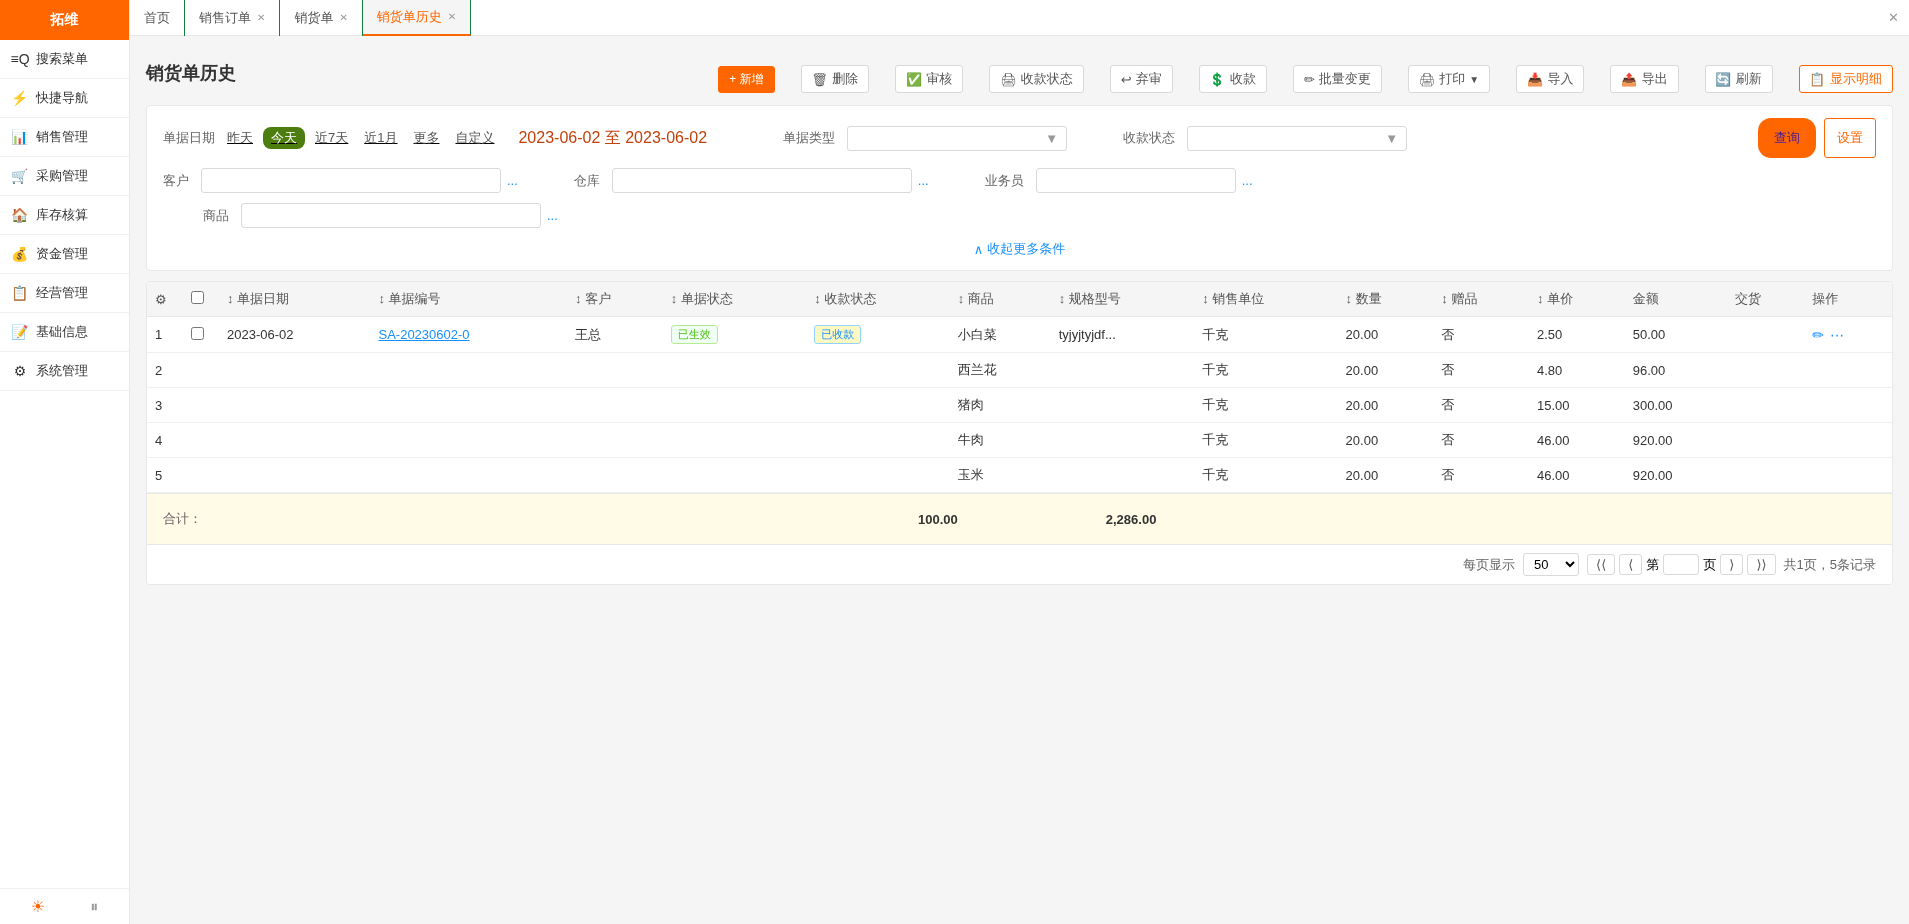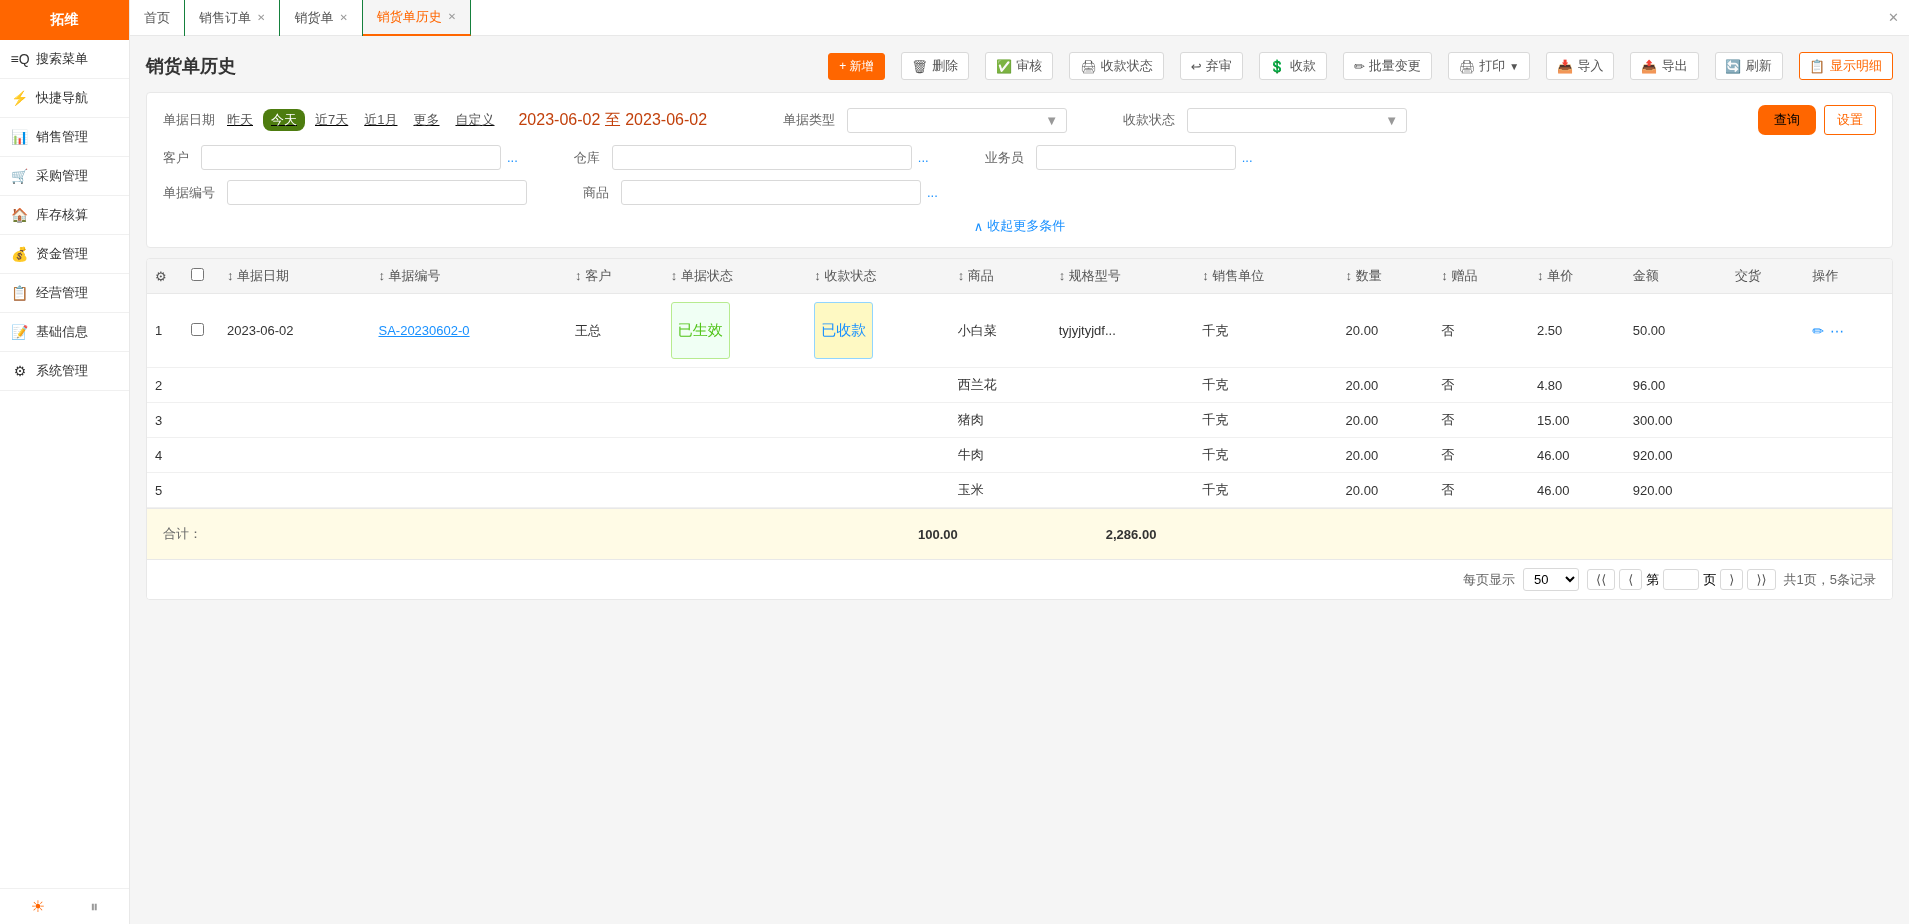--- a/index.html
+++ b/index.html
@@ -105,22 +105,23 @@
       margin-bottom: 12px;
     }
     .page-title {
       font-size: 18px;
       font-weight: bold;
       color: #333;
     }
     .toolbar {
       display: flex;
       align-items: center;
-      gap: 16px;
+      gap: 26px;
       flex-wrap: wrap;
+      margin-top: 13px;
     }
     .btn {
       display: flex;
       align-items: center;
       gap: 4px;
       padding: 4px 10px;
       border: 1px solid #d9d9d9;
       background: #fff;
       border-radius: 3px;
       cursor: pointer;
@@ -194,24 +195,24 @@
       align-items: center;
       justify-content: center;
       gap: 4px;
       color: #1890ff;
       cursor: pointer;
       font-size: 12px;
       padding: 4px 0;
     }
     .btn-query {
       background: #ff6600;
-      color: #000000;
+      color: #4c1d95;
       border: none;
-      border-radius: 7px;
-      padding: 1px 16px;
+      border-radius: 13px;
+      padding: 11px 16px;
       cursor: pointer;
       font-size: 13px;
     }
     .btn-set {
       background: #fff;
       color: #ff6600;
       border: 1px solid #ff6600;
       border-radius: 3px;
       padding: 5px 12px;
       cursor: pointer;
@@ -239,23 +240,23 @@
       font-weight: normal;
     }
     .data-table td {
       padding: 8px 8px;
       border-bottom: 1px solid #f0f0f0;
       color: #333;
       white-space: nowrap;
     }
     .badge {
       display: inline-block;
-      padding: 18px 6px;
-      border-radius: 3px;
-      font-size: 15px;
+      padding: 1px 6px;
+      border-radius: 3px;
+      font-size: 11px;
     }
     .badge-green { background: #f0fff4; color: #52c41a; border: 1px solid #b7eb8f; }
     .badge-blue { background: #fef9c3; color: #1890ff; border: 1px solid #91d5ff; }
     .link-text { color: #1890ff; cursor: pointer; text-decoration: underline; }
 
     
     .table-footer {
       background: #fffbe6;
       padding: 16px 16px;
       display: flex;
@@ -492,24 +493,20 @@
           <span class="filter-ellipsis">...</span>
         </div>
         <div class="filter-item" style="margin-left:40px;">
           <span class="filter-label">业务员</span>
           <input type="text" class="filter-input" style="margin-left: 6px; width: 200px;">
           <span class="filter-ellipsis">...</span>
         </div>
       </div>
 
       <div class="filter-row" style="margin-bottom:0;">
-        <div class="filter-item">
-          <span class="filter-label">单据编号</span>
-          <input type="text" class="filter-input" style="margin-left: 6px; width: 300px;">
-        </div>
         <div class="filter-item" style="margin-left:40px;">
           <span class="filter-label">商品</span>
           <input type="text" class="filter-input" style="margin-left: 6px; width: 300px;">
           <span class="filter-ellipsis">...</span>
         </div>
       </div>
 
       <div class="collapse-btn" style="margin-top:8px;">
         <span>∧</span>
         <span>收起更多条件</span>

